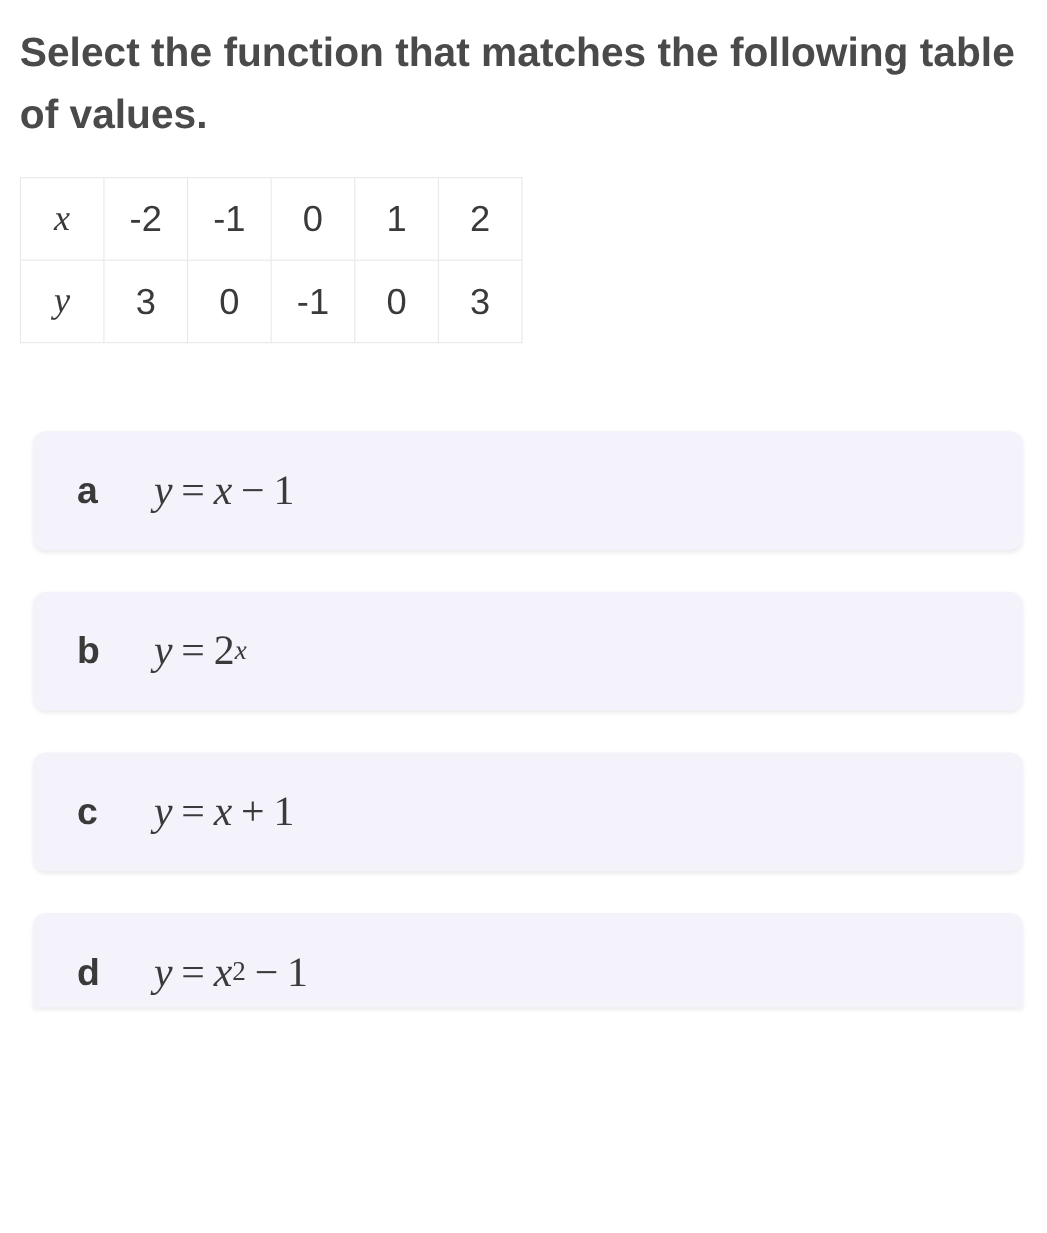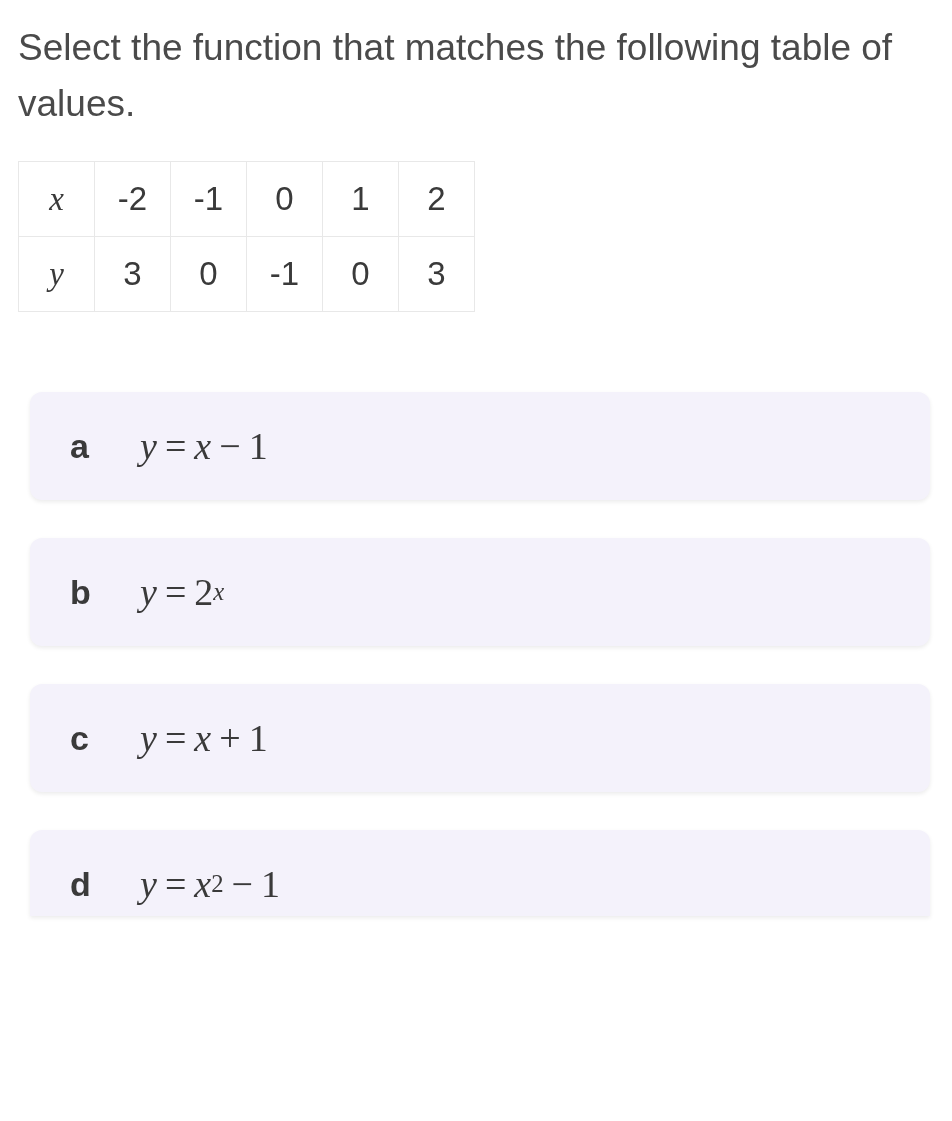--- a/index.html
+++ b/index.html
@@ -11,21 +11,21 @@
       font-family: -apple-system, BlinkMacSystemFont, 'Segoe UI', Arial, sans-serif;
       background: #ffffff;
       padding: 20px 18px;
       width: 952px;
     }
     .question-text {
       font-size: 37px;
       color: #4a4a4a;
       line-height: 1.5;
       margin-bottom: 30px;
-      font-weight: 400;
+      font-weight: 700;
     }
     .data-table {
       border-collapse: collapse;
       margin-bottom: 80px;
     }
     .data-table td {
       border: 1px solid #e8e8e8;
       padding: 18px 0;
       text-align: center;
       font-size: 33px;

